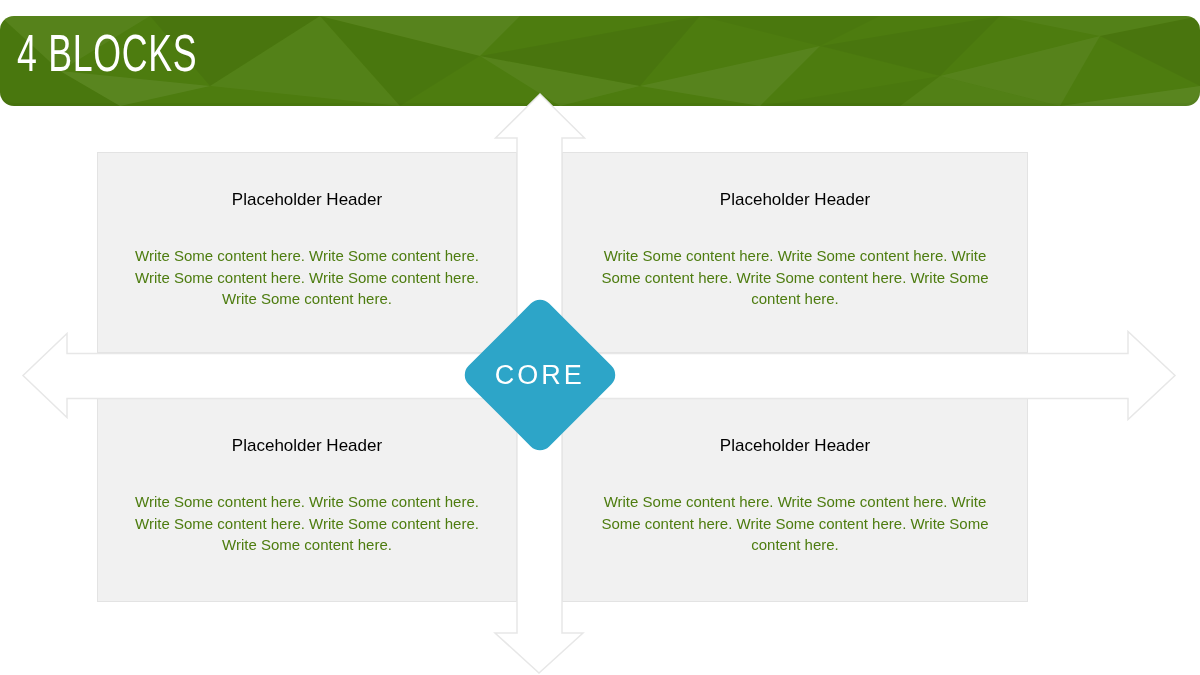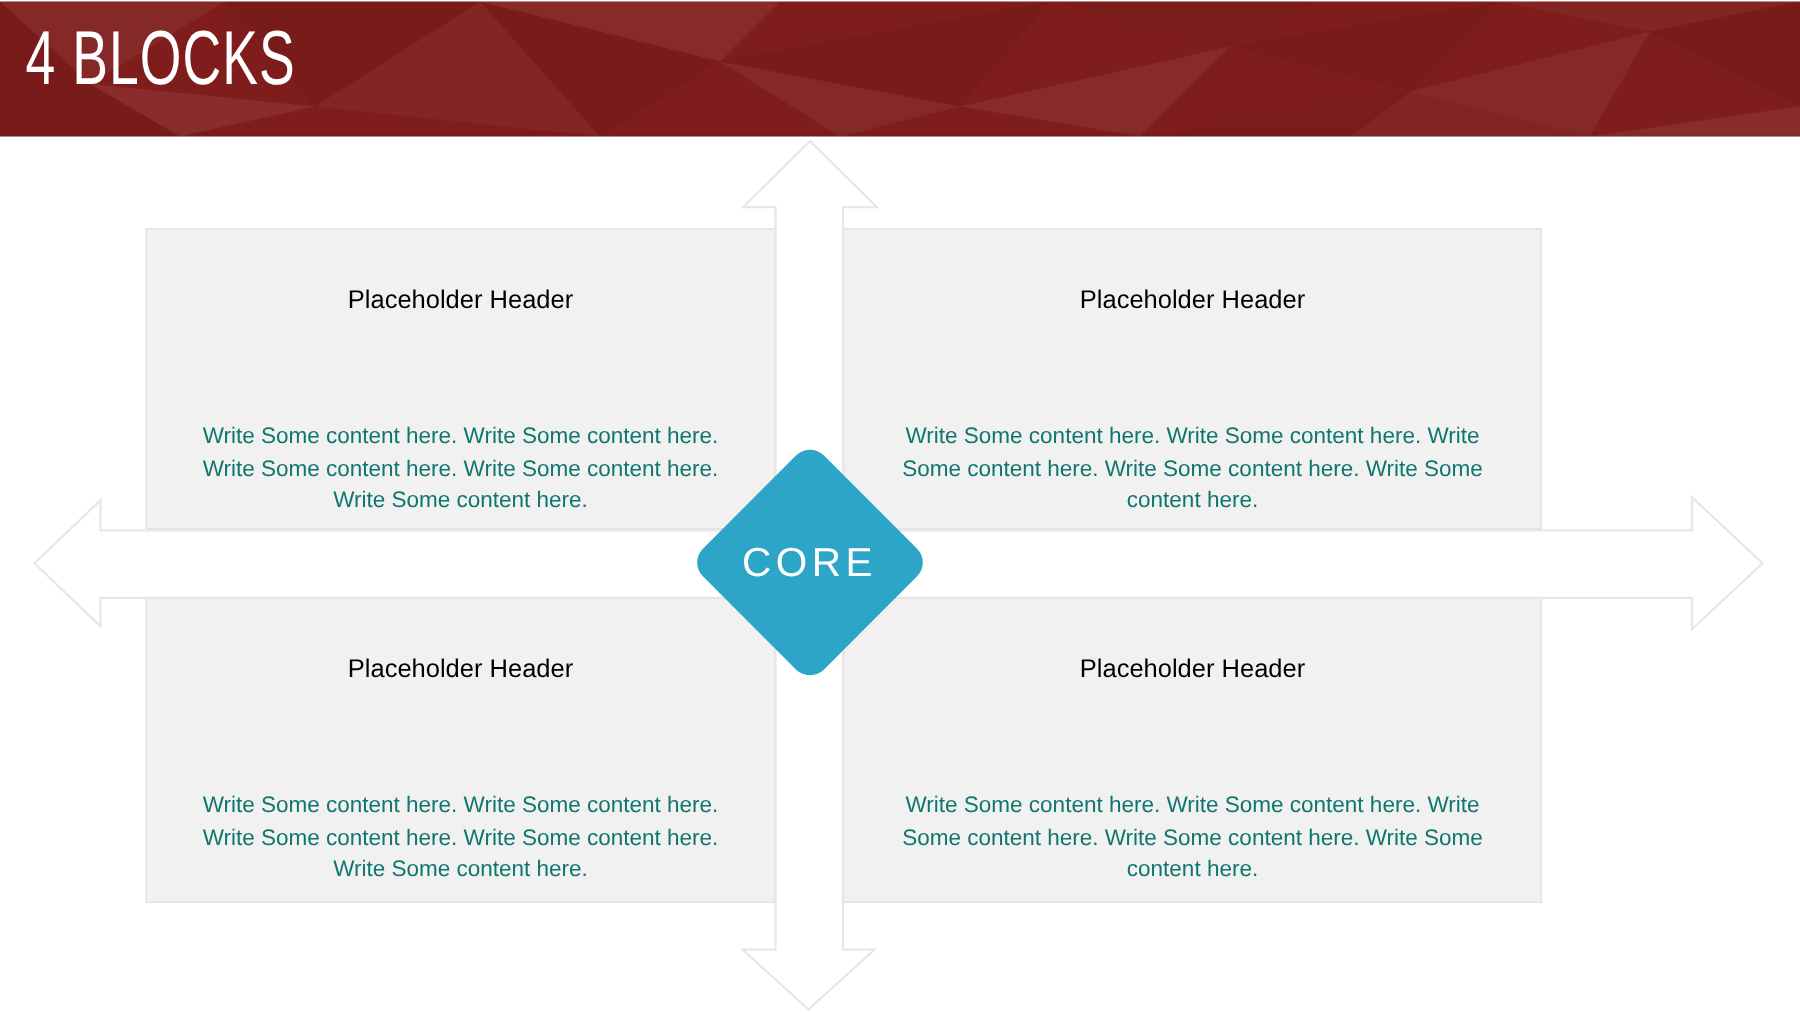--- a/index.html
+++ b/index.html
@@ -10,25 +10,26 @@
     position: relative;
     width: 1200px;
     height: 675px;
     background: #ffffff;
     overflow: hidden;
   }
 
   
   .banner {
     position: absolute;
-    left: 0; top: 1px;
+    left: 0; top: 16px;
     width: 1200px; height: 90px;
-    background: #7f1d1d;
+    background: #4d7c0f;
     box-shadow: inset 0 -3px 0 rgba(0,0,0,0.04);
     overflow: hidden;
+    border-radius: 14px;
   }
   .banner-texture {
     position: absolute; left: 0; top: 0;
     width: 100%; height: 100%;
     display: block;
   }
   .banner-title {
     position: absolute;
     left: 17px; top: 0;
     height: 76px;
@@ -55,24 +56,24 @@
   .block-bl { left: 97px;  top: 398px; width: 420px; height: 204px; }
   .block-br { left: 562px; top: 398px; width: 466px; height: 204px; }
 
   .block-header {
     margin-top: 36px;
     font-size: 17px;
     line-height: 22px;
     color: #000000;
   }
   .block-body {
-    margin: 69px 24px 0 24px;
+    margin: 34px 24px 0 24px;
     font-size: 15px;
     line-height: 21.5px;
-    color: #0f766e;
+    color: #4d7c0f;
   }
 
   
   .arrows {
     position: absolute;
     left: 0; top: 0;
     width: 1200px; height: 675px;
     z-index: 2;
     pointer-events: none;
   }

